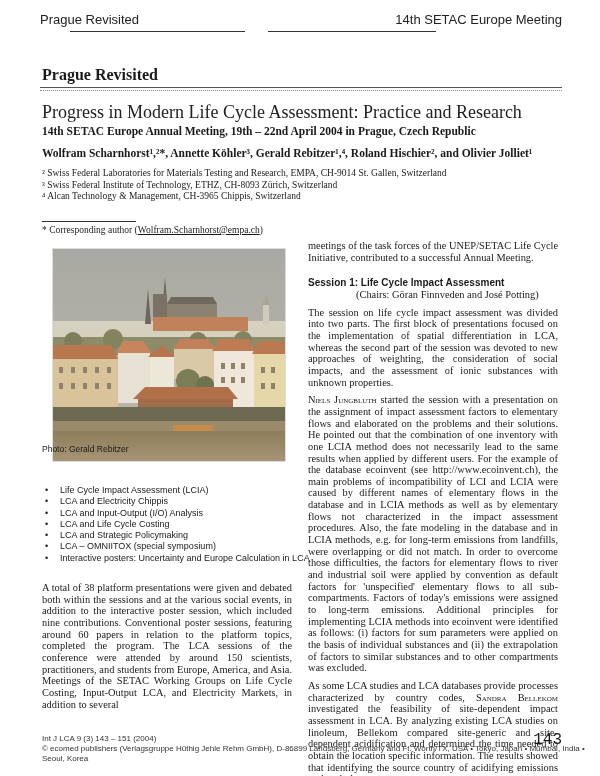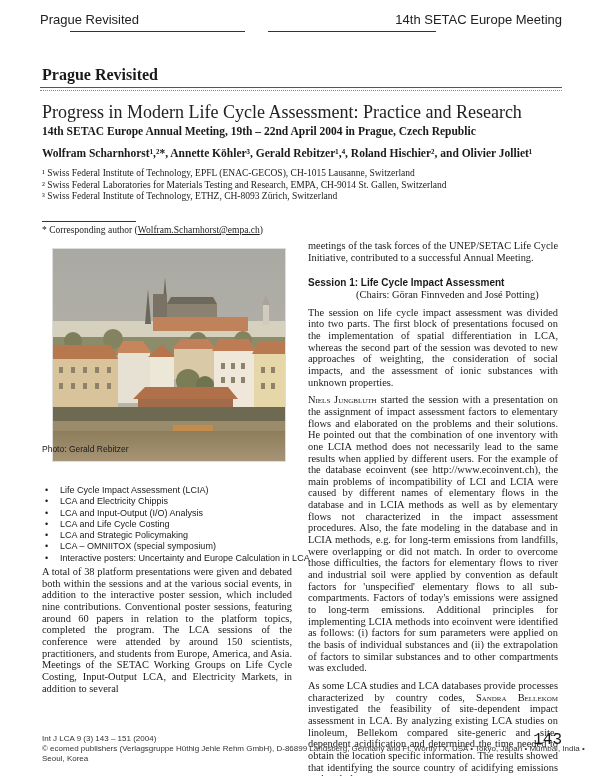--- a/index.html
+++ b/index.html
@@ -26,21 +26,21 @@
   .fn a { color:#1a1a1a; text-decoration:underline; }
 
   .col { position:absolute; font-size:10.4px; line-height:11.65px; text-align:justify; }
   .col-left { left:42px; width:250px; }
   .col-right { left:308px; width:250px; }
 
   .photo { position:absolute; left:52px; top:248px; width:232px; height:212px; overflow:hidden; border:1px solid #ddd; }
   .caption { position:absolute; left:42px; top:444px; font-size:8.5px; }
 
   .p { margin:0 0 6px 0; }
-  .bullets { margin:0 0 2px 0; padding:0; list-style:none; font-size:9px; line-height:11.3px; }
+  .bullets { margin:0 0 18px 0; padding:0; list-style:none; font-size:9px; line-height:11.3px; }
   .bullets li { position:relative; padding-left:18px; white-space:nowrap; }
   .bullets li::before { content:"\2022"; position:absolute; left:3px; }
 
   .sess-h { font-weight:bold; font-size:10px; margin:0; }
   .sess-chairs { margin:0 0 6px 0;padding-left:48px; }
   .smallcaps { font-variant:small-caps; }
 
   .footer-left { position:absolute; left:42px; top:734px; font-size:8px; line-height:10px; color:#333; }
   .page-num { position:absolute; right:38px; top:731px; font-size:16px;font-family:Liberation Mono, monospace; }
 </style>
@@ -54,23 +54,23 @@
 
 <div class="section-title serif">Prague Revisited</div>
 <div class="section-rule"></div>
 <div class="section-rule2"></div>
 
 <div class="title serif">Progress in Modern Life Cycle Assessment: Practice and Research</div>
 <div class="subtitle serif">14th SETAC Europe Annual Meeting, 19th – 22nd April 2004 in Prague, Czech Republic</div>
 <div class="authors serif">Wolfram Scharnhorst¹,²*, Annette Köhler³, Gerald Rebitzer¹,⁴, Roland Hischier², and Olivier Jolliet¹</div>
 
 <div class="affils serif">
-  <div>¹ Swiss Federal Institute of Technology, EPFL (ENAC-GECOS), CH-1015 Lausanne, Switzerland</div>
   <div>² Swiss Federal Laboratories for Materials Testing and Research, EMPA, CH-9014 St. Gallen, Switzerland</div>
   <div>³ Swiss Federal Institute of Technology, ETHZ, CH-8093 Zürich, Switzerland</div>
+  <div>⁴ Alcan Technology &amp; Management, CH-3965 Chippis, Switzerland</div>
 </div>
 
 <div class="fn-rule"></div>
 <div class="fn serif">
   <span>* Corresponding author (</span><a>Wolfram.Scharnhorst@empa.ch</a><span>)</span>
 </div>
 
 <div class="photo">
   <svg width="232" height="212" viewBox="0 0 232 212" xmlns="http://www.w3.org/2000/svg">
     <defs>

